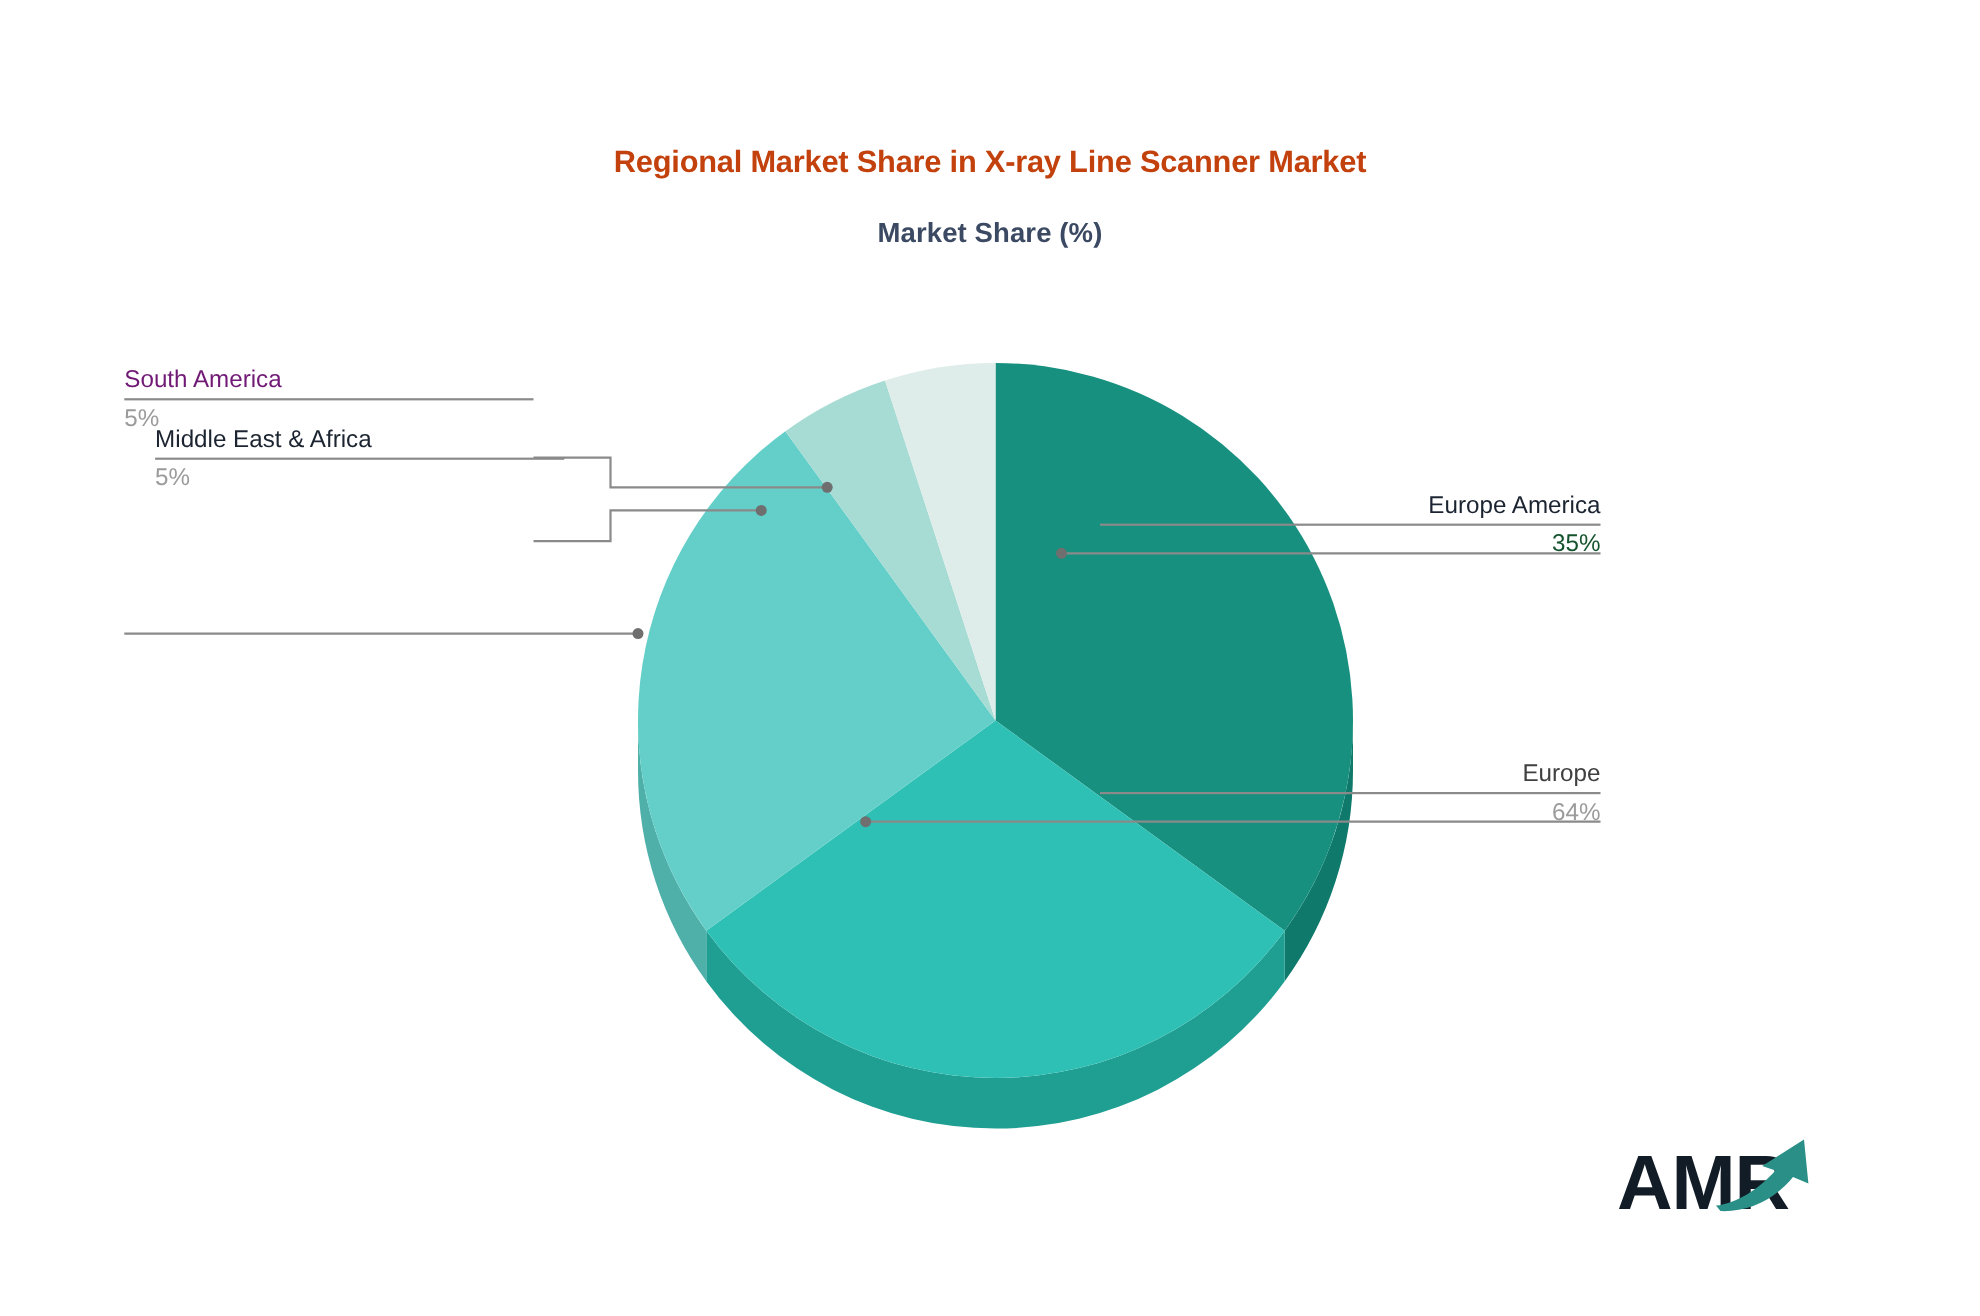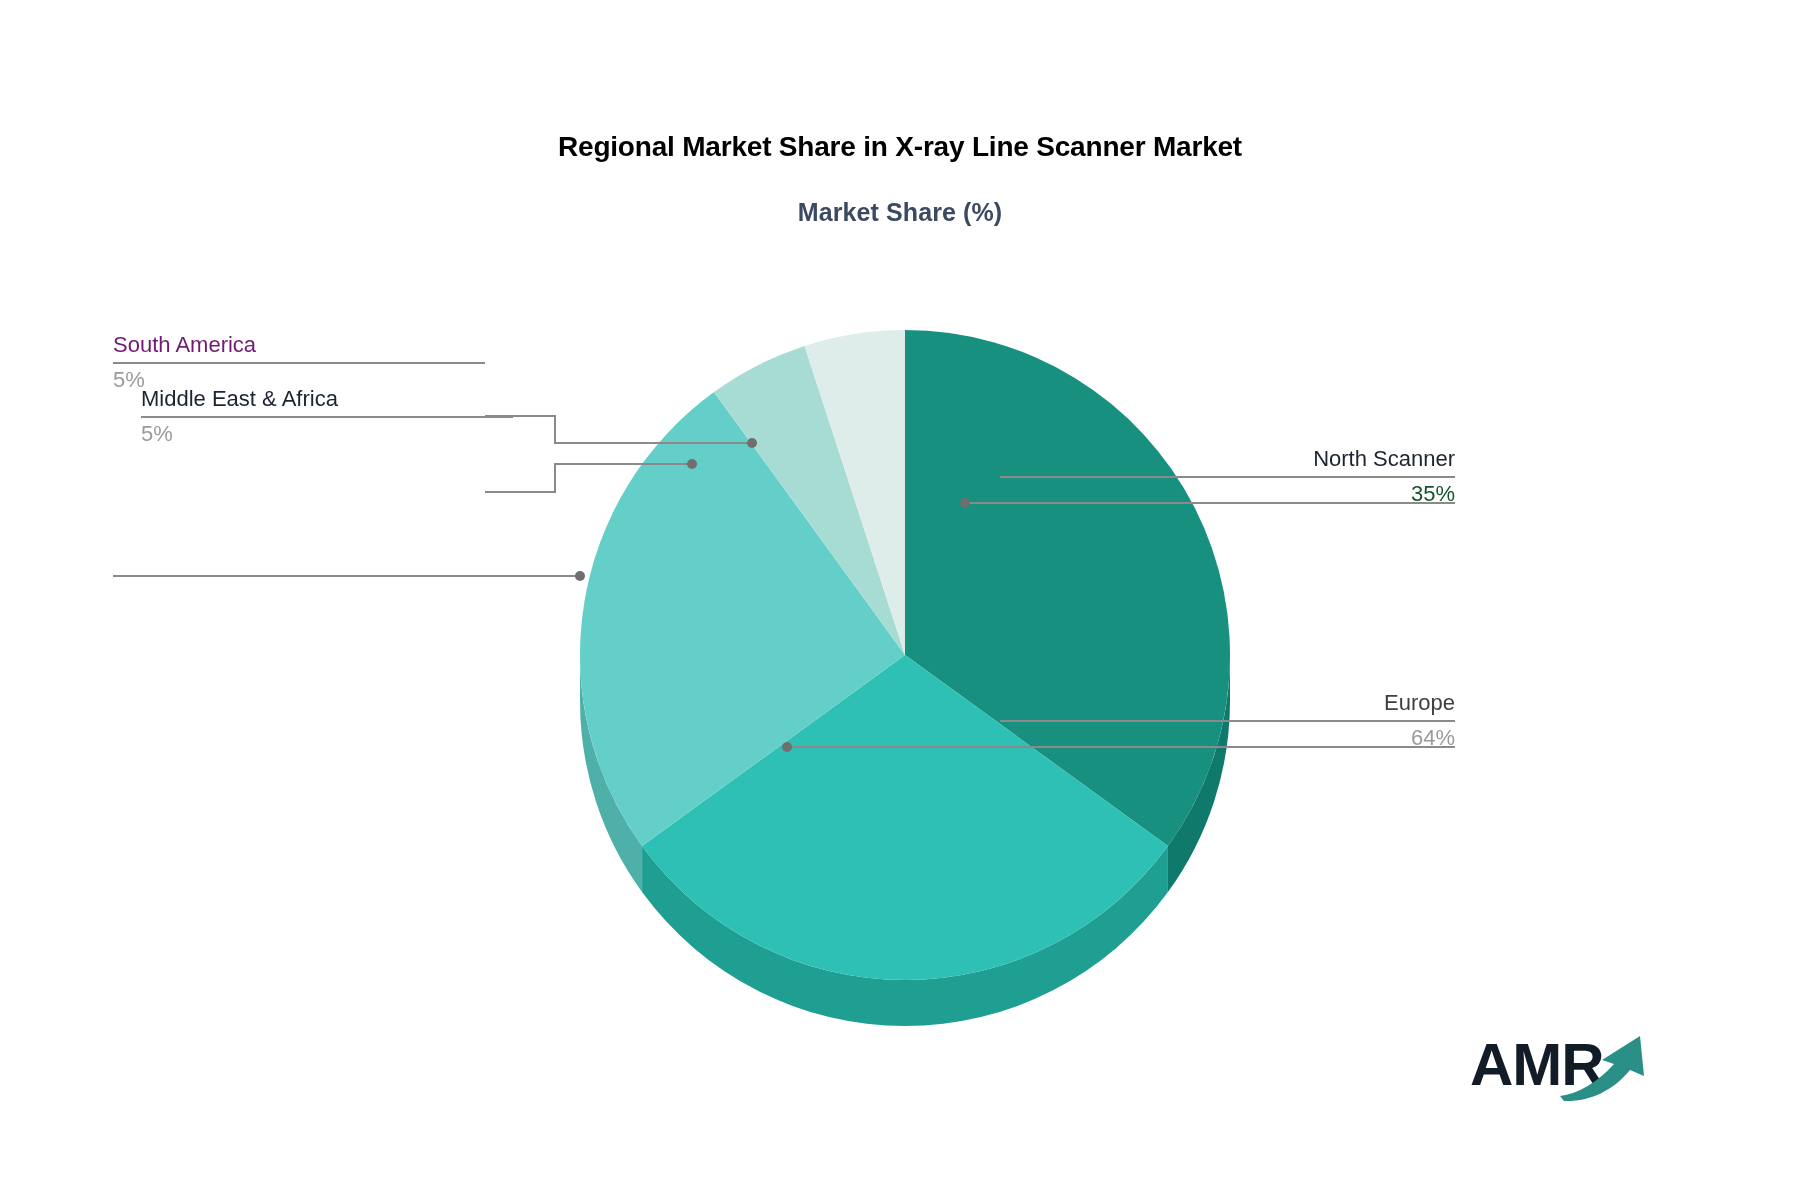--- a/index.html
+++ b/index.html
@@ -88,40 +88,40 @@
   #amr-logo {
     position: absolute;
     left: 1470px;
     top: 1022px;
     width: 190px;
     height: 80px;
   }
   #amr-logo .amr-text {
     position: absolute;
     left: 0;
-    top: 12px;
-    font-size: 60px;
+    top: 22px;
+    font-size: 70px;
     font-weight: bold;
     color: #111c26;
     letter-spacing: -1px;
     line-height: 62px;
     font-family: "Liberation Sans", sans-serif;
   }
   #amr-logo svg {
     position: absolute;
     left: 88px;
     top: 8px;
   }
 </style>
 </head>
 <body>
 
 <div id="stage">
 
-  <div class="chart-title" style="color: #000000;">Regional Market Share in X-ray Line Scanner Market</div>
+  <div class="chart-title" style="color: #c2410c;">Regional Market Share in X-ray Line Scanner Market</div>
 
   <div class="chart-subtitle" style="color: rgb(59, 74, 98);">Market Share (%)</div>
 
   <svg id="pie-svg" viewBox="0 0 1800 1196">
     <g id="pie-depth">
         <path d="M1230,655 A325,325 0 0 1 1167.9305231718579,846.0302069950537 L1167.9305231718579,892.0302069950537 A325,325 0 0 0 1230,701 Z" fill="#0f7a6b"></path>
         <path d="M1167.9305231718579,846.0302069950537 A325,325 0 0 1 642.0694768281421,846.0302069950538 L642.0694768281421,892.0302069950538 A325,325 0 0 0 1167.9305231718579,892.0302069950537 Z" fill="#1f9e92"></path>
         <path d="M642.0694768281421,846.0302069950538 A325,325 0 0 1 580,655 L580,701 A325,325 0 0 0 642.0694768281421,892.0302069950538 Z" fill="#4fb0aa"></path>
       </g>
     <g id="pie-top">
@@ -152,21 +152,21 @@
   </div>
 
   <div class="callout left" style="left:113px; top:384px; width:372px;margin-left:28px;">
     <div class="c-name" style="color: rgb(27, 36, 48);">Middle East &amp; Africa</div>
     <div class="c-rule" style="border-top-color: rgb(138, 138, 138);"></div>
     <div class="c-value" style="color: rgb(155, 155, 155);">5%</div>
   </div>
 
 
   <div class="callout right" style="left:1000px; top:444px; width:455px;">
-    <div class="c-name" style="color: rgb(27, 36, 48);">North Scanner</div>
+    <div class="c-name" style="color: rgb(27, 36, 48);">Europe America</div>
     <div class="c-rule" style="border-top-color: rgb(138, 138, 138);"></div>
     <div class="c-value" style="color: #14532d; text-align: right;">35%</div>
   </div>
 
   <div class="callout right" style="left:1000px; top:688px; width:455px;">
     <div class="c-name" style="color: #404040;">Europe</div>
     <div class="c-rule" style="border-top-color: rgb(138, 138, 138);"></div>
     <div class="c-value" style="color: rgb(155, 155, 155);">64%</div>
   </div>
 

